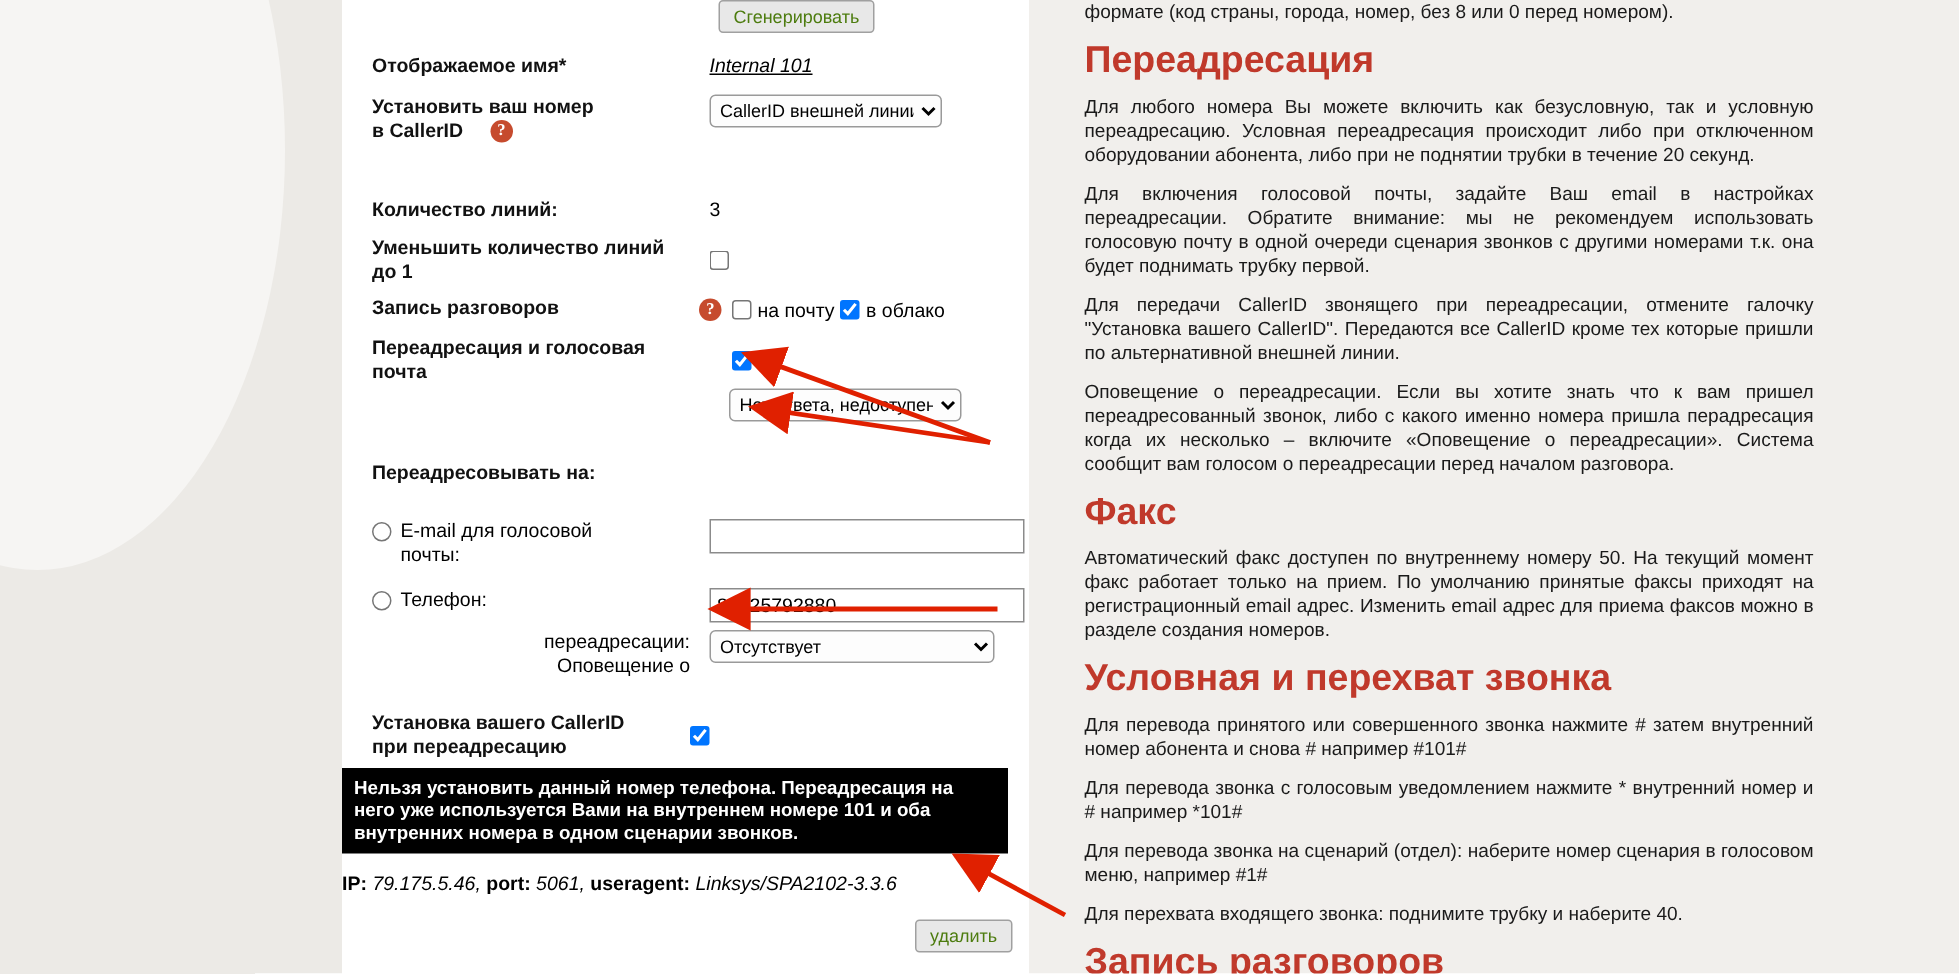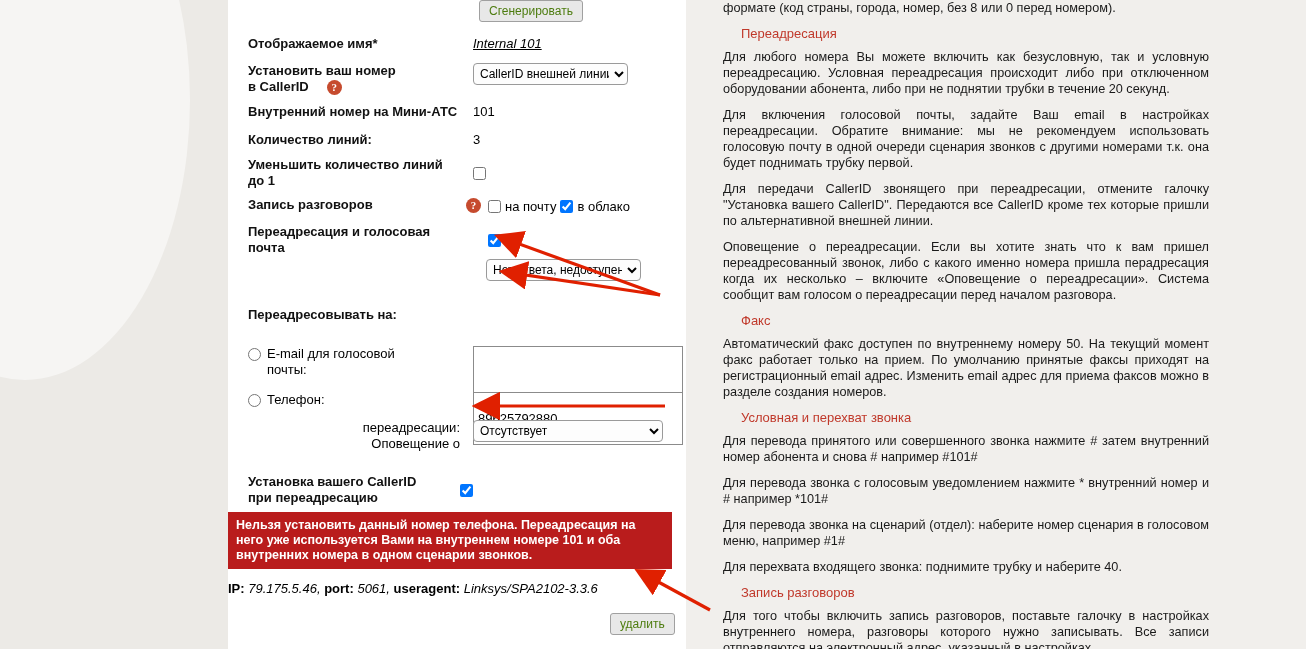--- a/index.html
+++ b/index.html
@@ -82,21 +82,21 @@
     font-size: 12px;
     padding: 2px 2px;
     border: 1px solid #9a9a9a;
     border-radius: 4px;
     background: #fdfdfd;
     color: #000;
   }
   input.txt {
     font-family: "Liberation Sans", sans-serif;
     font-size: 13px;
-    padding: 18px 4px;
+    padding: 3px 4px;
     border: 1px solid #8b8b8b;
     background: #fff;
     color: #000;
   }
   .q-icon {
     display: inline-block;
     width: 15px; height: 15px;
     border-radius: 50%;
     background: #c64b2e;
     color: #fff;
@@ -119,21 +119,21 @@
     align-items: flex-start;
   }
   input[type=radio] {
     width: 13px; height: 13px;
     margin: 0 6px 0 0;
   }
   .err-box {
     position: absolute;
     left: 228px; top: 512px;
     width: 444px;
-    background: #b91c1c;
+    background: #000000;
     color: #ffffff;
     font-weight: bold;
     font-size: 12.5px;
     line-height: 15px;
     padding: 6px 8px;
     box-sizing: border-box;
   }
   .ip-line {
     position: absolute;
     left: 228px; top: 581px;
@@ -153,23 +153,23 @@
     width: 486px;
     color: #1a1a1a;
   }
   .help p {
     margin: 0 0 10px 0;
     font-size: 12.7px;
     line-height: 16px;
     text-align: justify;
   }
   .help h2 {
-    margin: 8px 0 8px 18px;
-    font-size: 13px;
-    font-weight: normal;
+    margin: 8px 0 8px 0;
+    font-size: 25px;
+    font-weight: bold;
     color: #c0392b;
     font-family: "Liberation Sans", sans-serif;
   }
 
   
   .arrows {
     position: absolute;
     left: 0; top: 0;
     width: 1306px; height: 649px;
     pointer-events: none;
@@ -204,26 +204,20 @@
         <span class="q-icon">?</span>
       </div>
     </div>
     <div style="margin-top:0px;">
       <select class="sel" style="width:155px;">
         <option>CallerID внешней линии</option>
       </select>
     </div>
   </div>
 
-  <div class="row" style="left:20px; top:104px; width:430px;">
-    <div style="width:225px;">
-      <span class="lbl">Внутренний номер на Мини-АТС</span>
-    </div>
-    <div class="val">101</div>
-  </div>
 
   <div class="row" style="left:20px; top:132px; width:430px;">
     <div style="width:225px;">
       <span class="lbl">Количество линий:</span>
     </div>
     <div class="val">3</div>
   </div>
 
   <div class="row" style="left:20px; top:157px; width:430px;">
     <div style="width:225px;">

